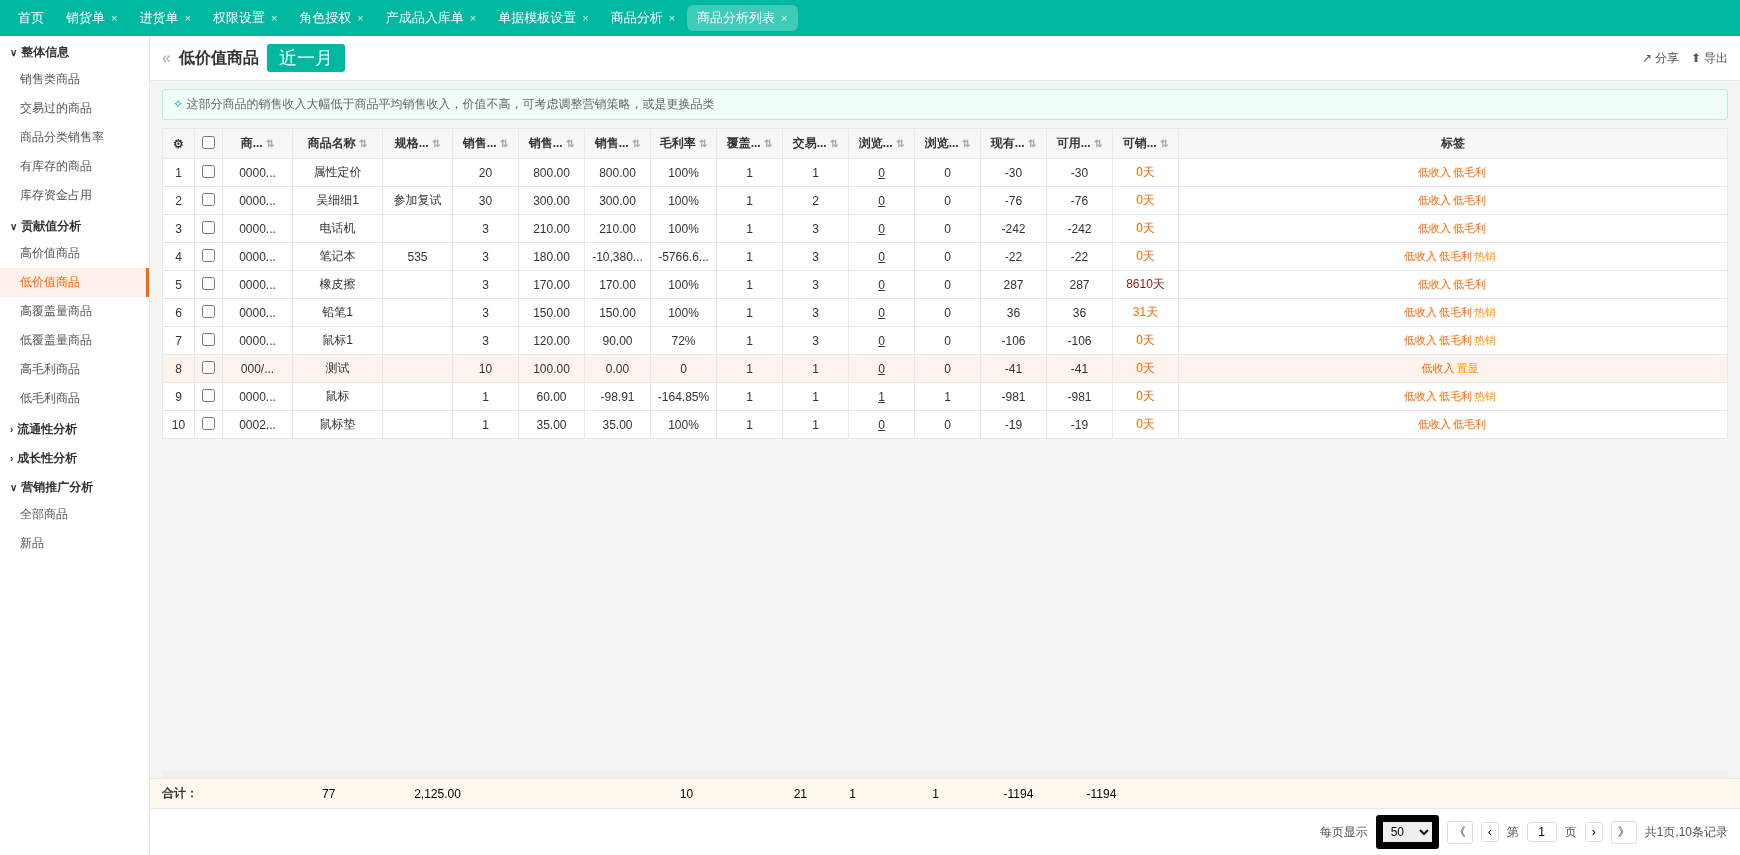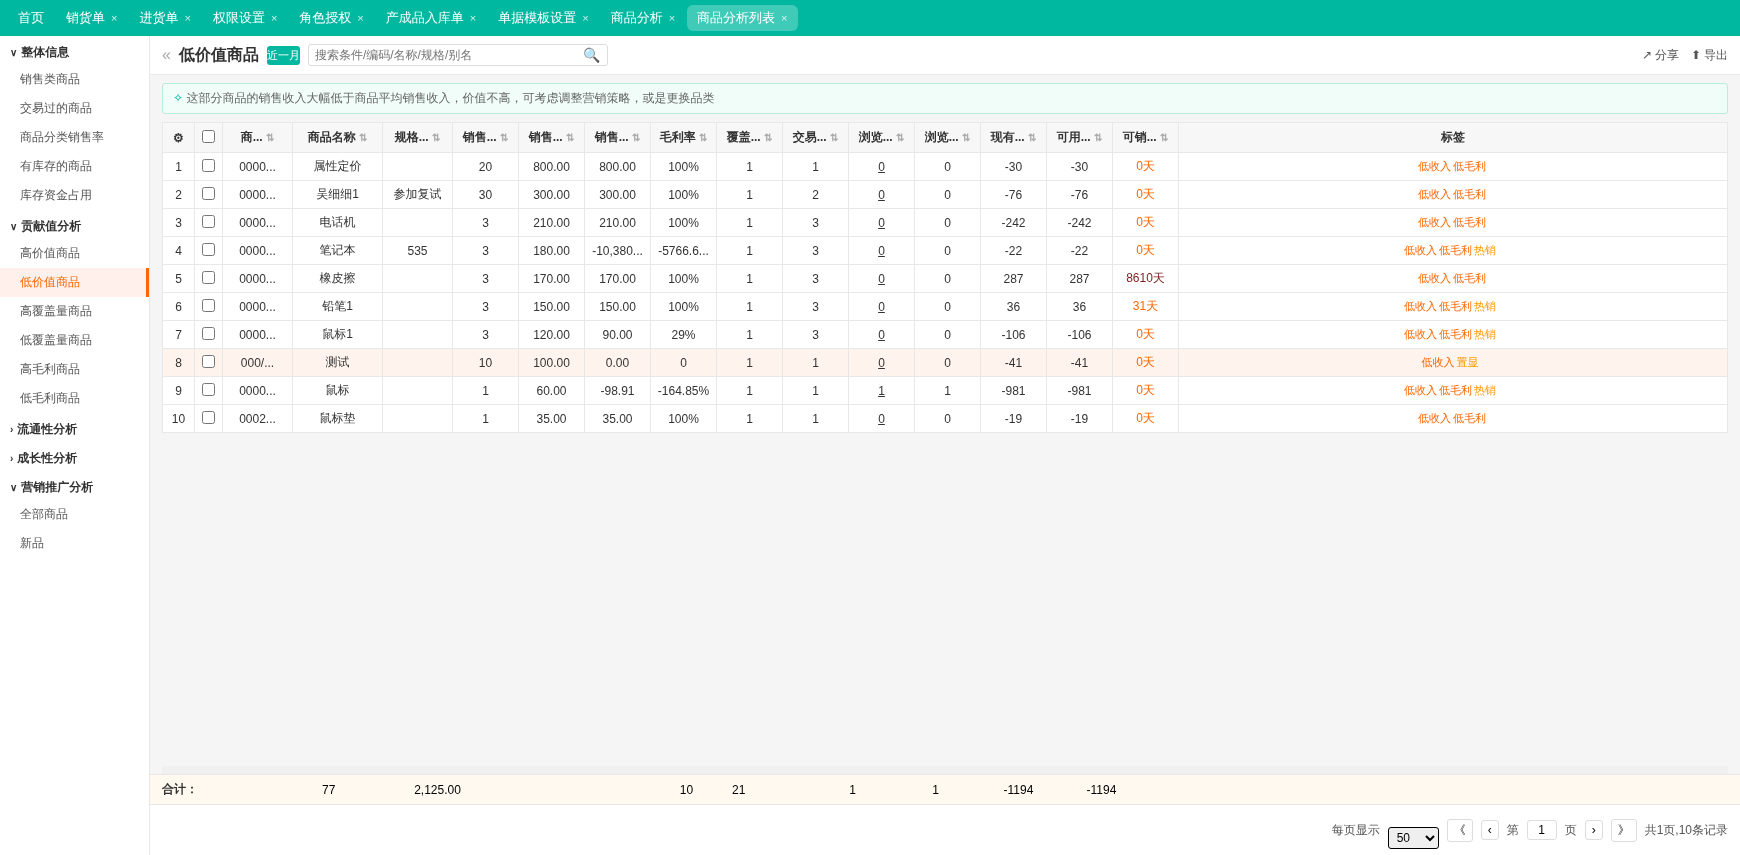--- a/index.html
+++ b/index.html
@@ -85,23 +85,23 @@
     .page-title-text {
       font-size: 16px;
       font-weight: bold;
       color: #333;
     }
     .time-filter-btn {
       background: #00b8a0;
       color: #fff;
       border: none;
       border-radius: 3px;
-      padding: 2px 0;
+      padding: 2px 12px;
       cursor: pointer;
-      font-size: 11px;
+      font-size: 18px;
     }
     .search-box {
       display: flex;
       align-items: center;
       border: 1px solid #ddd;
       border-radius: 3px;
       padding: 2px 6px;
       flex: 1;
       max-width: 300px;
     }
@@ -193,25 +193,24 @@
       background: #fff;
       border-top: 1px solid #e8e8e8;
       padding: 6px 12px;
       display: flex;
       align-items: center;
       justify-content: flex-end;
       gap: 8px;
       color: #555;
     }
     .page-size-select {
-      border: 1px solid #000000;
+      border: 7px solid #000000;
       border-radius: 3px;
       padding: 2px 4px;
       font-size: 12px;
-      margin-top: 16px;
     }
     .page-btn {
       border: 1px solid #ddd;
       background: #fff;
       border-radius: 3px;
       padding: 2px 6px;
       cursor: pointer;
       font-size: 12px;
     }
     .page-input {
@@ -292,24 +291,20 @@
     <div class="sidebar-item">全部商品</div>
     <div class="sidebar-item">新品</div>
   </aside>
 
   <div class="content">
 
     <div class="content-header">
       <span style="color:#aaa;cursor:pointer;font-size:16px;">«</span>
       <span class="page-title-text">低价值商品</span>
       <button class="time-filter-btn">近一月</button>
-      <div class="search-box">
-        <input class="search-input" placeholder="搜索条件/编码/名称/规格/别名" style="">
-        <span class="search-icon">🔍</span>
-      </div>
       <div class="header-right">
         <div class="header-btn">
           <span>↗</span>
           <span>分享</span>
         </div>
         <div class="header-btn">
           <span>⬆</span>
           <span>导出</span>
         </div>
       </div>
@@ -460,21 +455,21 @@
     </tr>
             <tr>
       <td>7</td>
       <td class="checkbox-cell"><input type="checkbox" style=""></td>
       <td>0000...</td>
       <td>鼠标1</td>
       <td></td>
       <td>3</td>
       <td>120.00</td>
       <td>90.00</td>
-      <td>29%</td>
+      <td>72%</td>
       <td>1</td>
       <td>3</td>
       <td><span class="underline">0</span></td>
       <td>0</td>
       <td>-106</td>
       <td>-106</td>
       <td style="color:#ff6600;">0天</td>
       <td><span class="tag-red">低收入</span><span class="tag-red">低毛利</span><span class="tag-orange">热销</span></td>
     </tr>
             <tr class="highlighted">
@@ -541,21 +536,21 @@
     <div class="scrollbar-hint"></div>
 
     <div class="footer-totals">
       <span class="footer-label">合计：</span>
       <span style="flex:0 0 100px;"></span>
       <span style="flex:0 0 70px;">77</span>
       <span style="flex:0 0 75px;text-align:center;">2,125.00</span>
       <span style="flex:0 0 75px;text-align:center;"></span>
       <span style="flex:0 0 75px;text-align:center;"></span>
       <span style="flex:0 0 75px;text-align:center;">10</span>
-      <span style="flex:0 0 75px;text-align:left;">21</span>
+      <span style="flex:0 0 75px;text-align:right;">21</span>
       <span style="flex:0 0 75px;text-align:center;">1</span>
       <span style="flex:0 0 75px;text-align:center;">1</span>
       <span style="flex:0 0 75px;text-align:center;">-1194</span>
       <span style="flex:0 0 75px;text-align:center;">-1194</span>
     </div>
 
     <div class="pagination-bar">
       <span>每页显示</span>
       <select class="page-size-select">
         <option>50</option>

